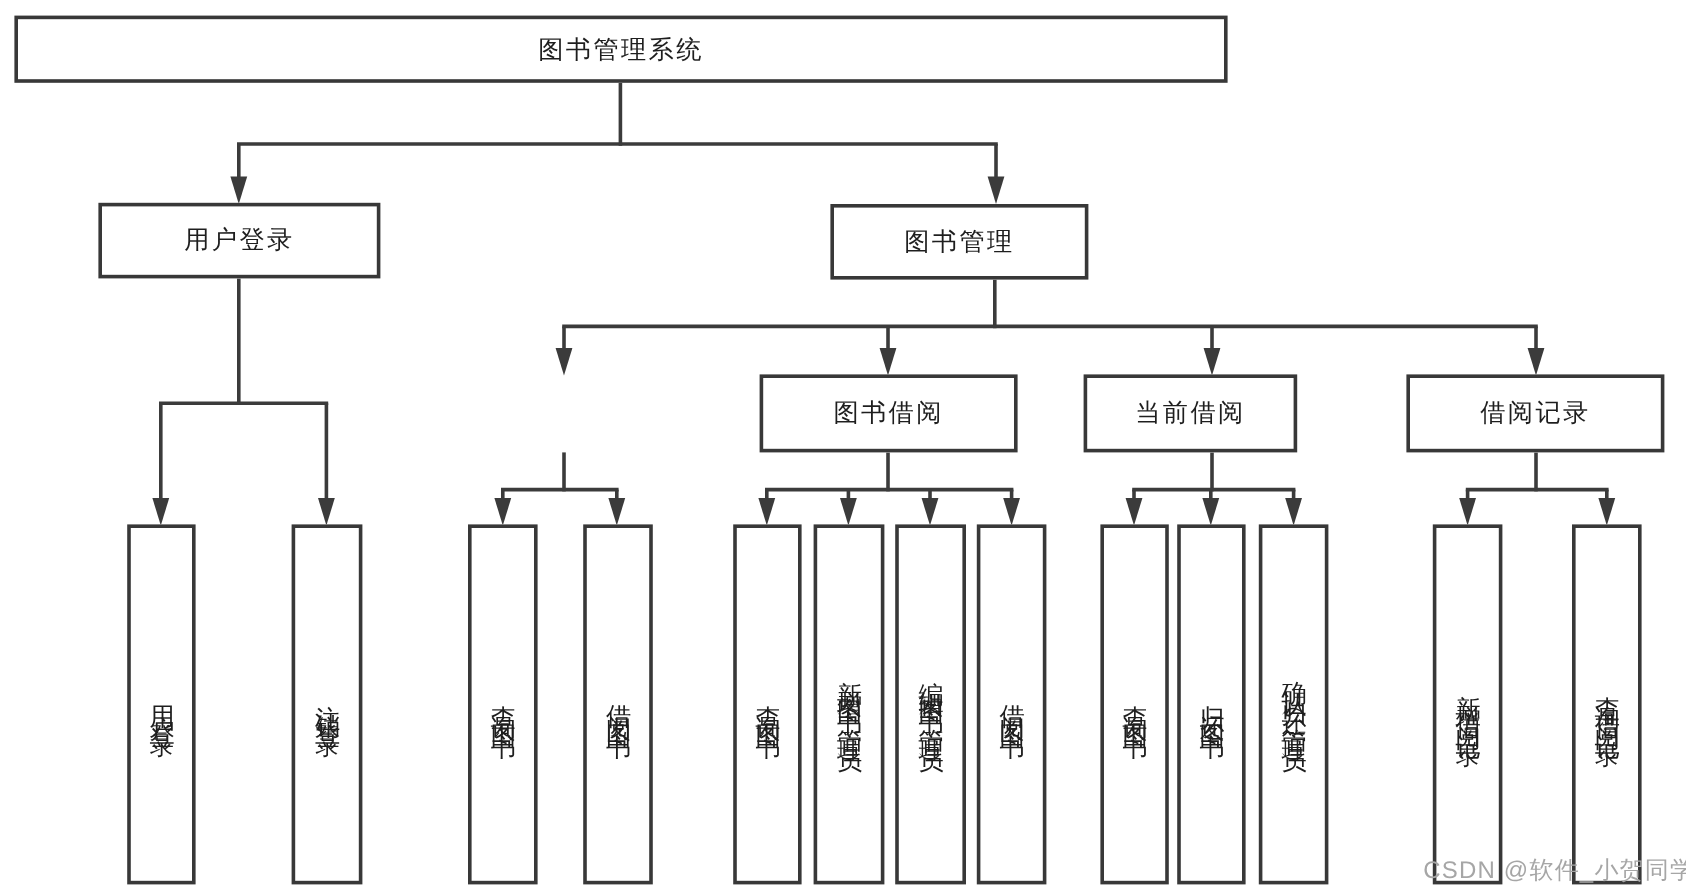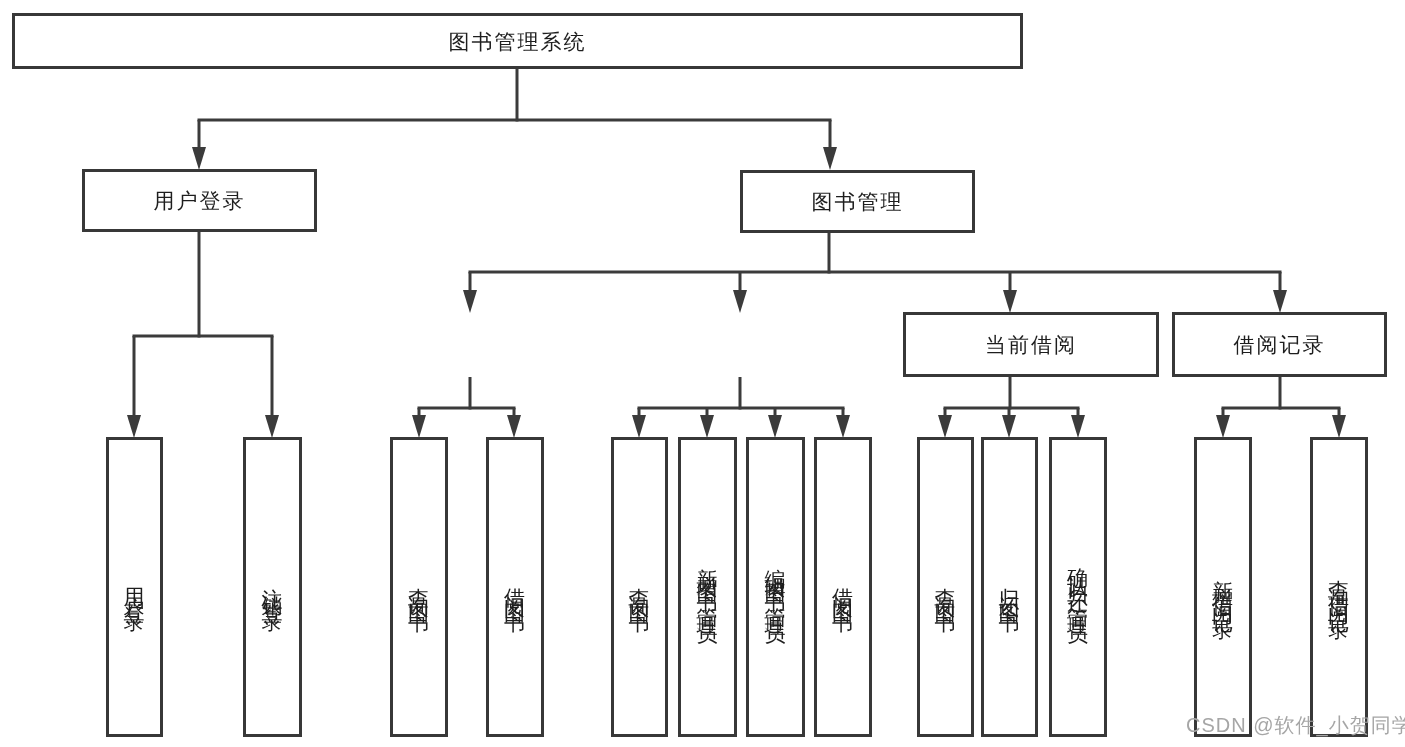--- a/index.html
+++ b/index.html
@@ -87,25 +87,28 @@
       <polygon points="1332,415 1346,415 1339,438" fill="#3b3b3b"></polygon>
     </svg>
 
   <div class="node h" style="left:12px; top:13px; width:1011px; height:56px">
     <span class="lbl">图书管理系统</span>
   </div>
 
   <div class="node h" style="left:82px; top:169px; width:235px; height:63px">
     <span class="lbl">用户登录</span>
   </div>
-  <div class="node h" style="left:740px; top:170px; width:235px; height:63px">
+  <div class="node h" style="left:692px; top:170px; width:215px; height:63px">
     <span class="lbl">图书管理</span>
   </div>
 
-  <div class="node h" style="left:903px; top:312px; width:256px; height:65px">
+  <div class="node h" style="left:633px; top:312px; width:215px; height:65px">
+    <span class="lbl">图书借阅</span>
+  </div>
+  <div class="node h" style="left:903px; top:312px; width:178px; height:65px">
     <span class="lbl">当前借阅</span>
   </div>
   <div class="node h" style="left:1172px; top:312px; width:215px; height:65px">
     <span class="lbl">借阅记录</span>
   </div>
 
   <div class="node v" style="left:106px; top:437px; width:57px; height:300px">
     <span class="lbl">用户登录</span>
   </div>
   <div class="node v" style="left:243px; top:437px; width:59px; height:300px">

